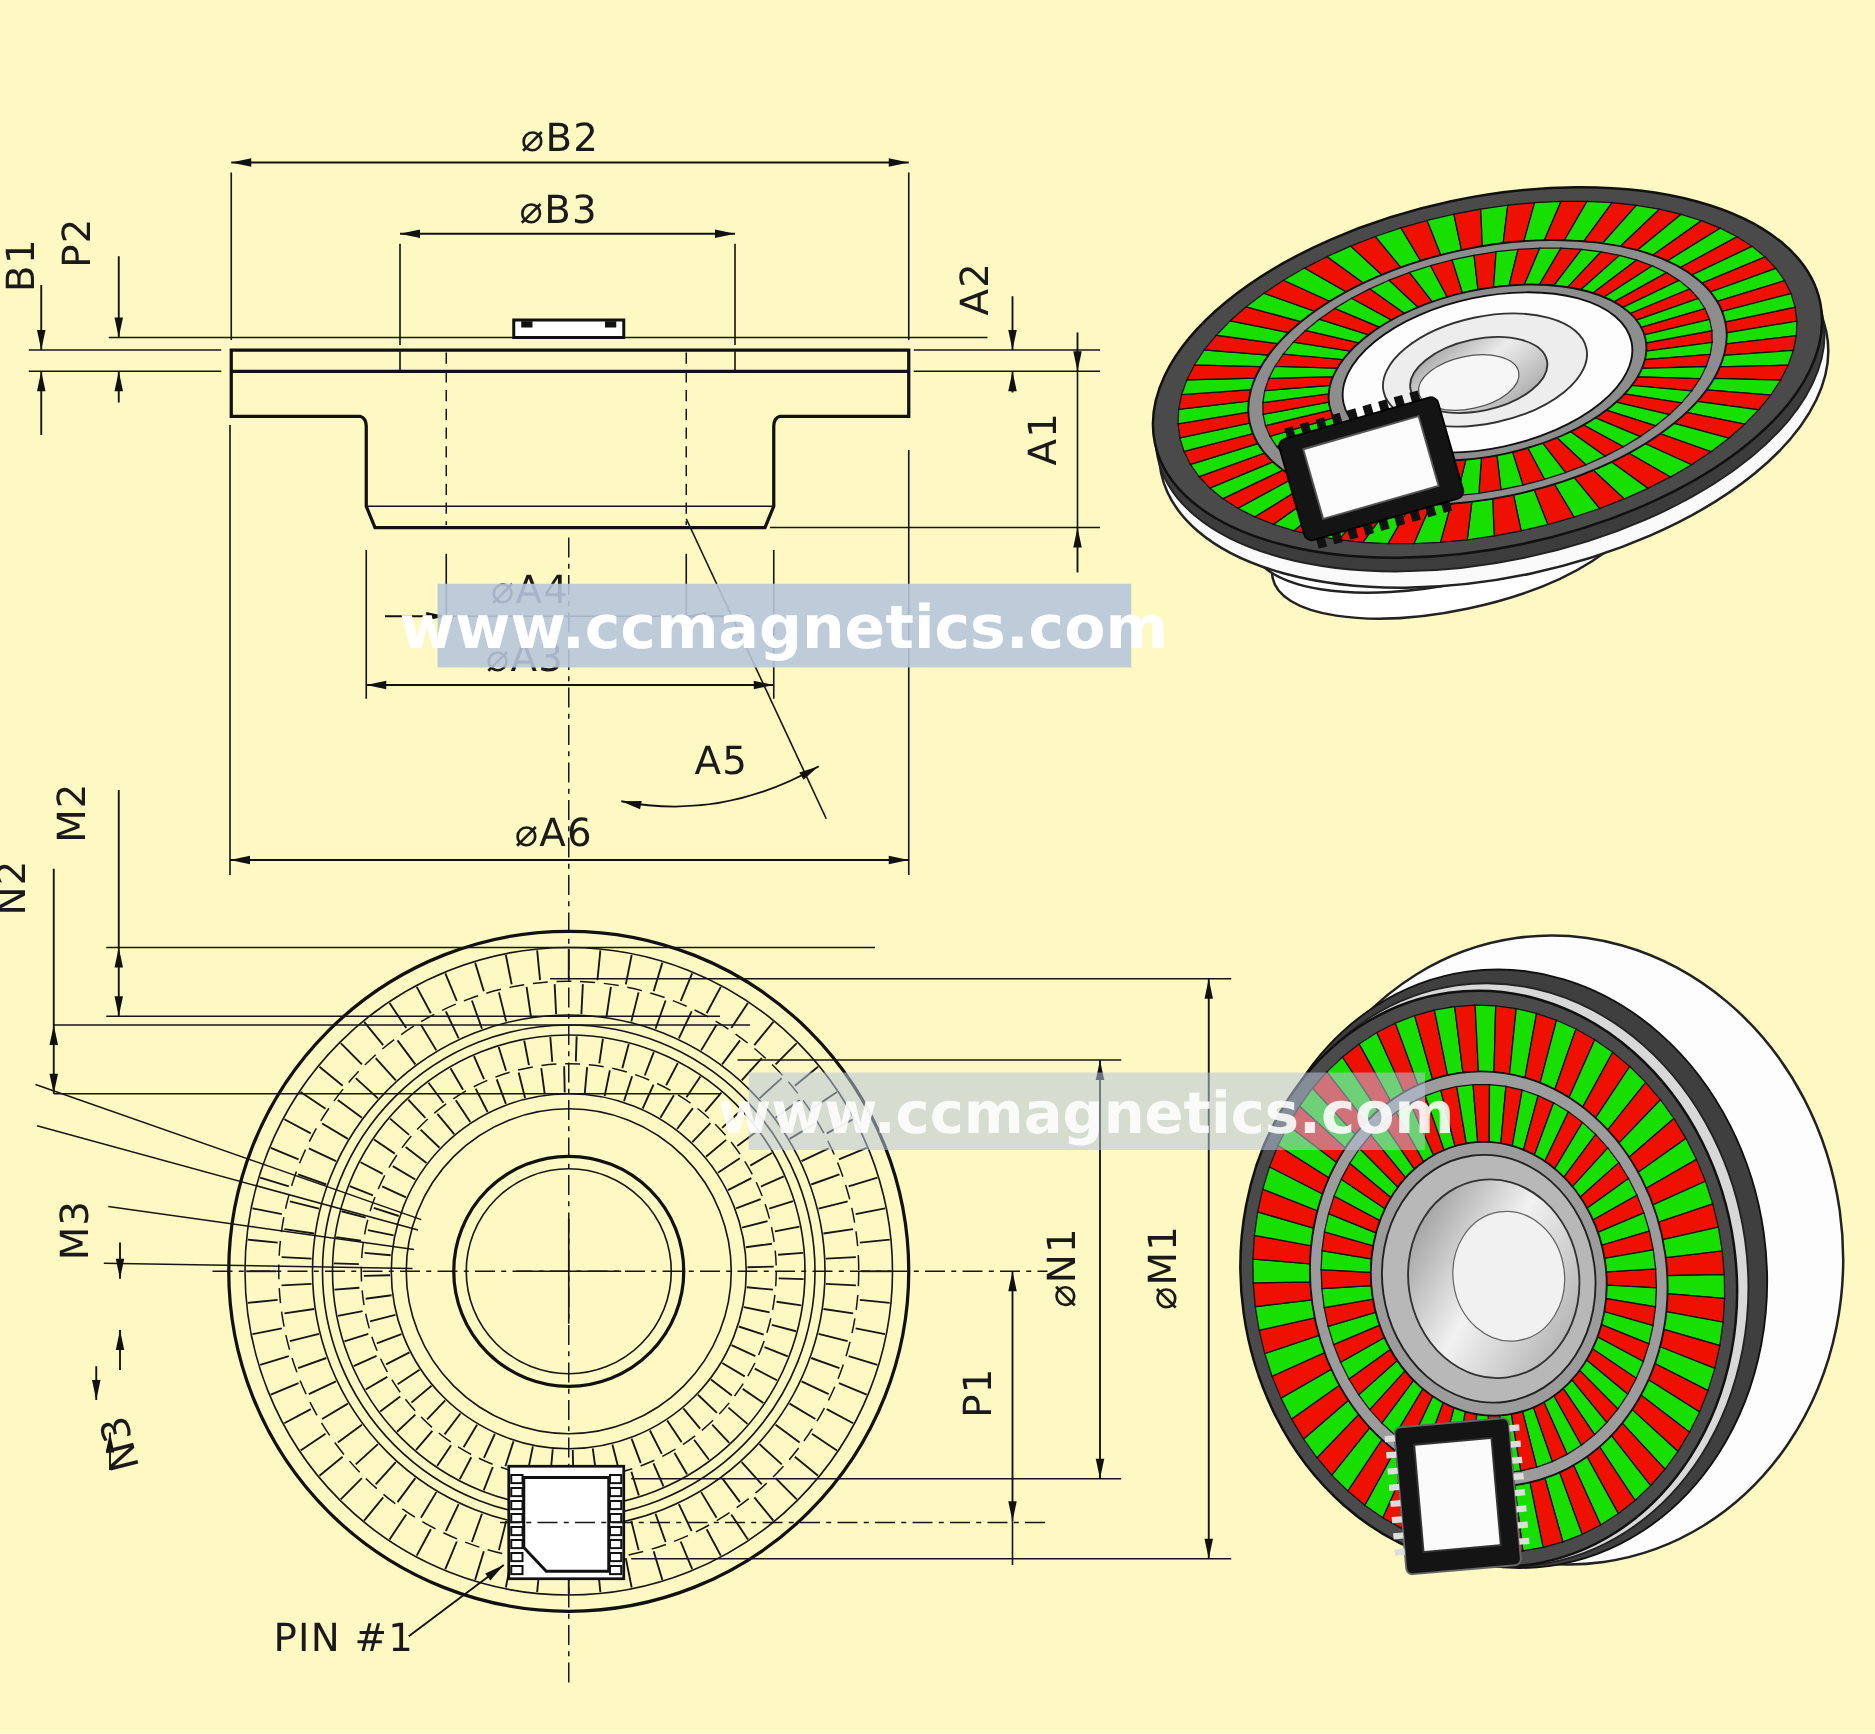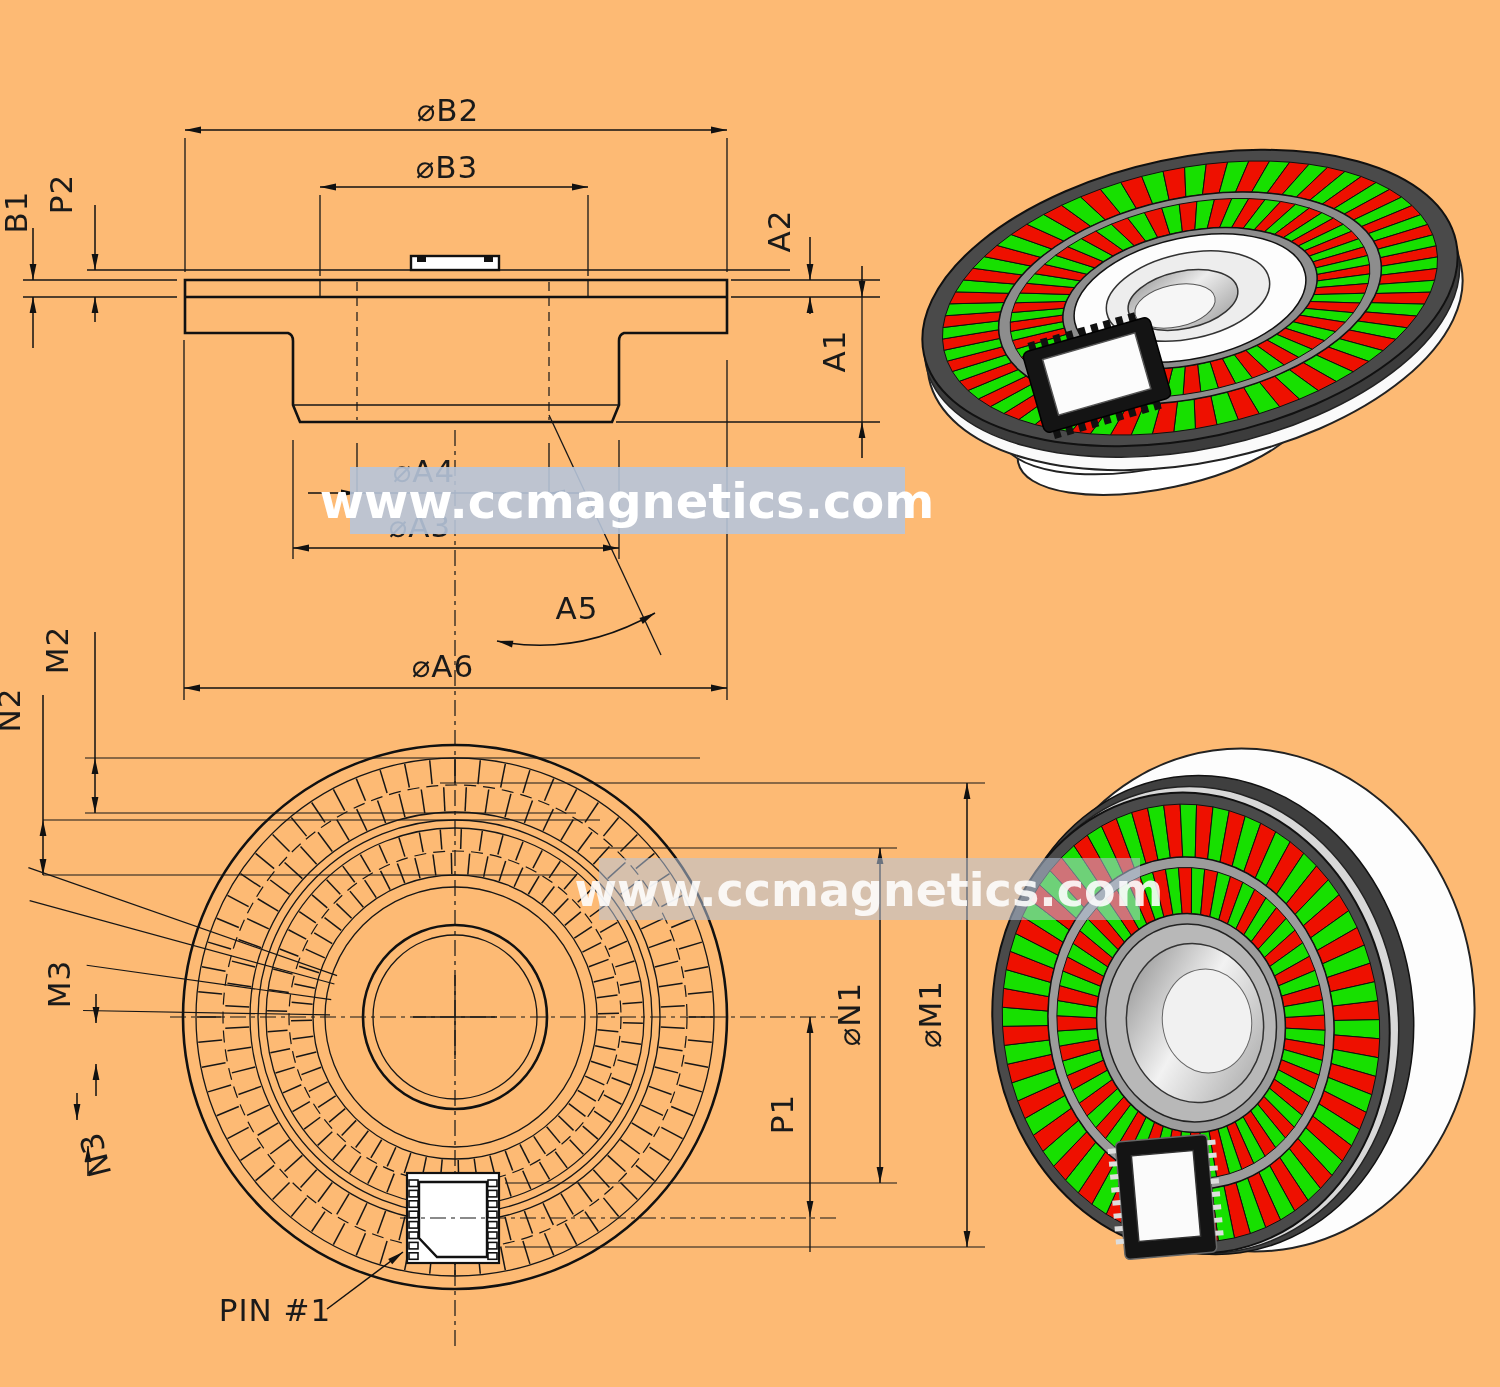--- a/index.html
+++ b/index.html
@@ -1,16 +1,16 @@
 <!DOCTYPE html>
 <html><head>
 <meta charset="utf-8">
 <style>
   html,body{margin:0;padding:0;background:#ffffff;}
-  #stage{position:relative;width:1500px;height:1387px;background:#fdba74;overflow:hidden;
+  #stage{position:relative;width:1500px;height:1387px;background:#fef9c3;overflow:hidden;
          font-family:"DejaVu Sans","Liberation Sans",sans-serif;}
   svg{position:absolute;left:0;top:0;}
   text{fill:#1a1a1a;}
   .dim{font-size:31px;letter-spacing:1px;}
   .wm{font-weight:bold;fill:#ffffff;}
   .thick{stroke:#111;stroke-width:2.6;fill:none;}
   .thin{stroke:#161616;stroke-width:1.3;fill:none;}
   .xfer{stroke:#161616;stroke-width:1.15;fill:none;}
   .dimln{stroke:#111;stroke-width:1.5;fill:none;}
   .dash{stroke:#161616;stroke-width:1.2;fill:none;stroke-dasharray:9 6;}

